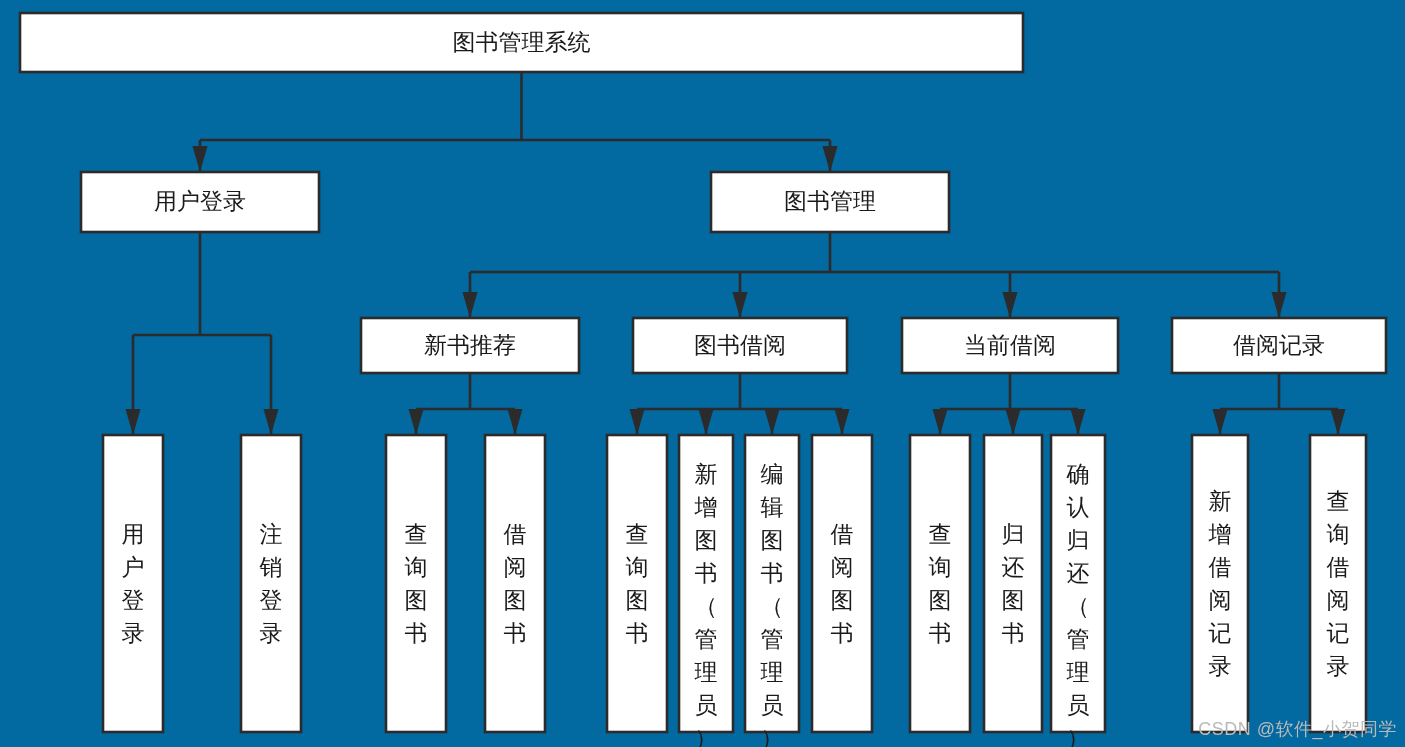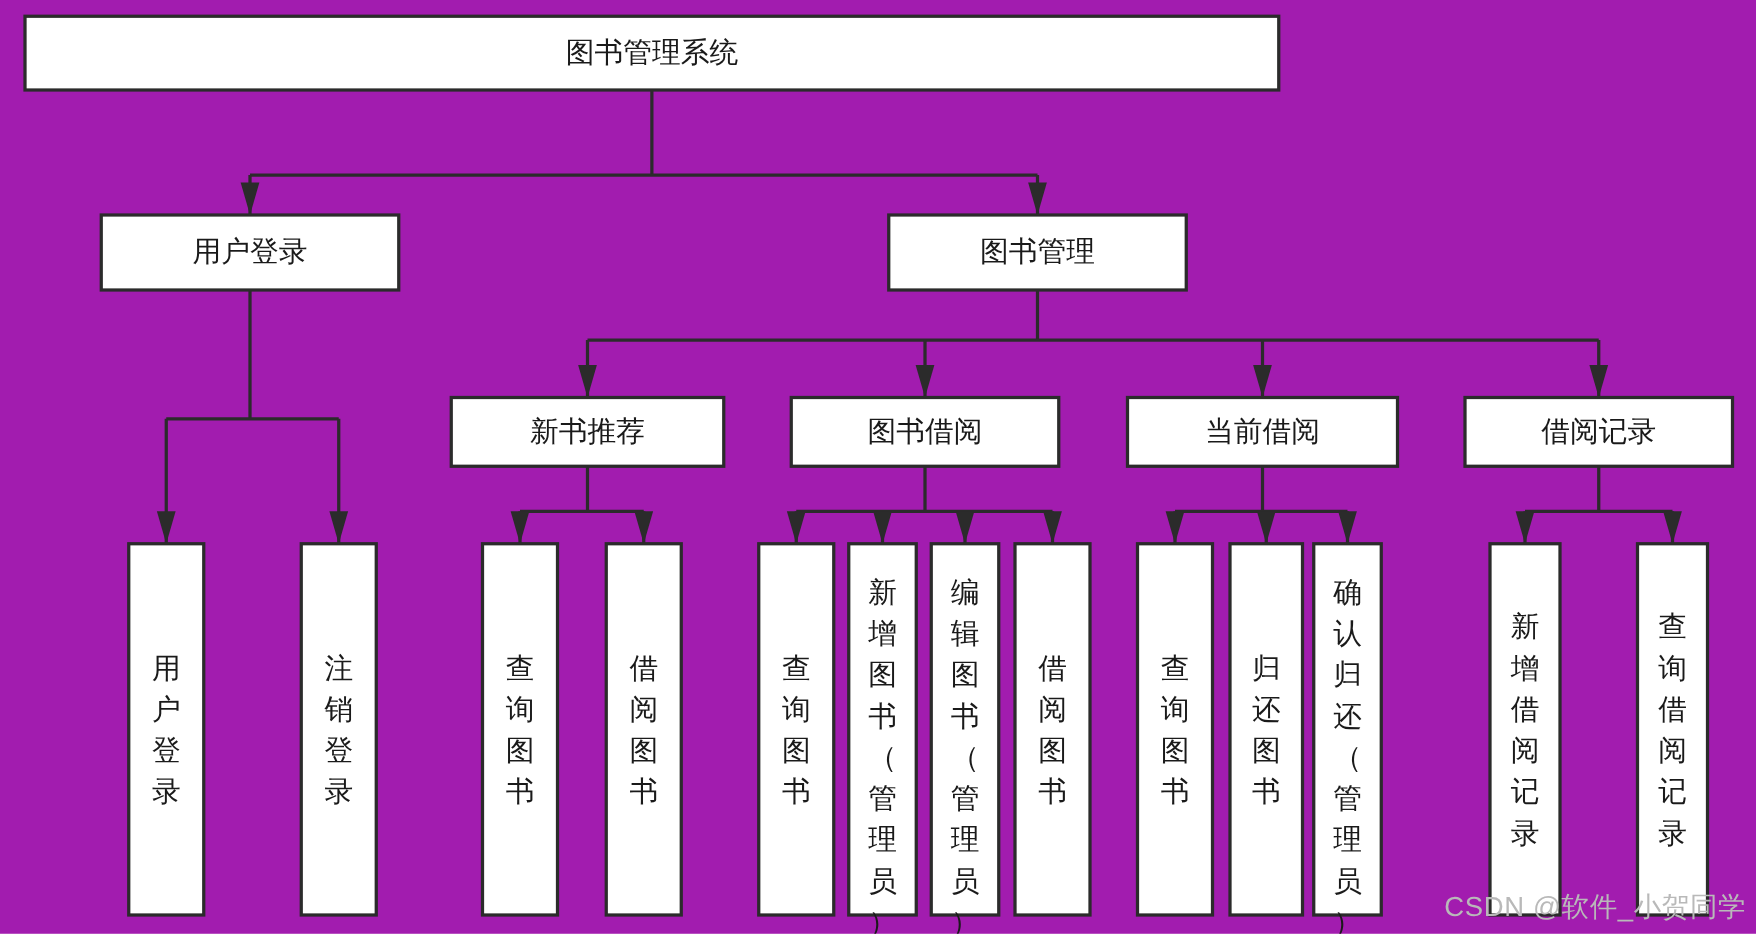--- a/index.html
+++ b/index.html
@@ -10,21 +10,21 @@
   body {
     width: 1405px;
     height: 747px;
     font-family: "Liberation Sans", "DejaVu Sans", sans-serif;
     overflow: hidden;
   }
   #diagram-root {
     position: relative;
     width: 1405px;
     height: 747px;
-    background: #a21caf;
+    background: #0369a1;
   }
   svg.diagram-canvas {
     position: absolute;
     left: 0;
     top: 0;
     width: 1405px;
     height: 747px;
   }
   .node-box {
     fill: #ffffff;
@@ -52,21 +52,21 @@
     font-family: "Liberation Sans", "DejaVu Sans", sans-serif;
     font-size: 23px;
     fill: #1a1a1a;
     text-anchor: middle;
   }
   .watermark-text {
     position: absolute;
     right: 8px;
     bottom: 6px;
     font-family: "Liberation Sans", "DejaVu Sans", sans-serif;
-    font-size: 22px;
+    font-size: 18px;
     color: #b9b9b9;
     white-space: nowrap;
     letter-spacing: 0.5px;
     user-select: none;
   }
 </style>
 </head>
 <body>
 
 <div id="diagram-root">

